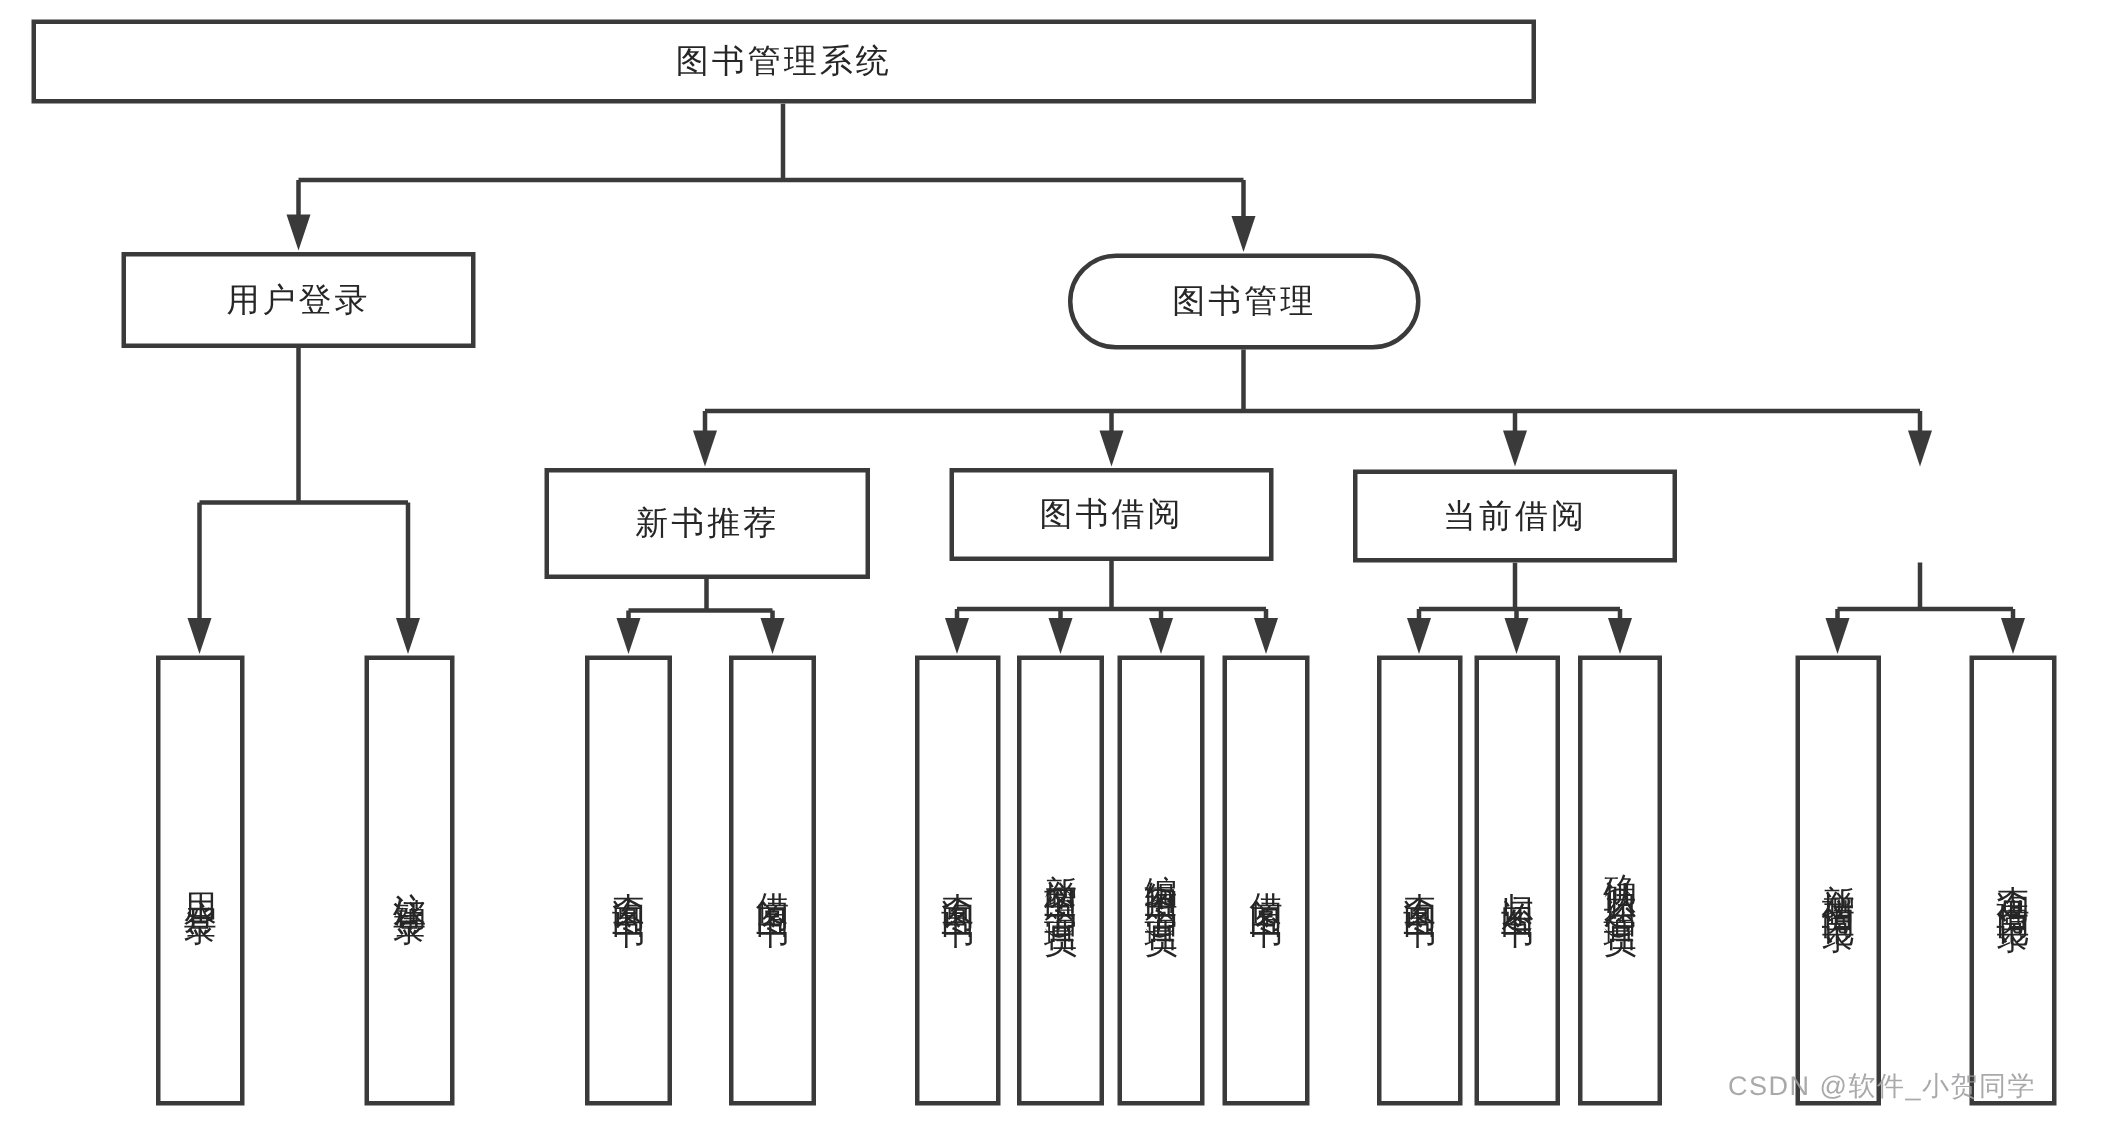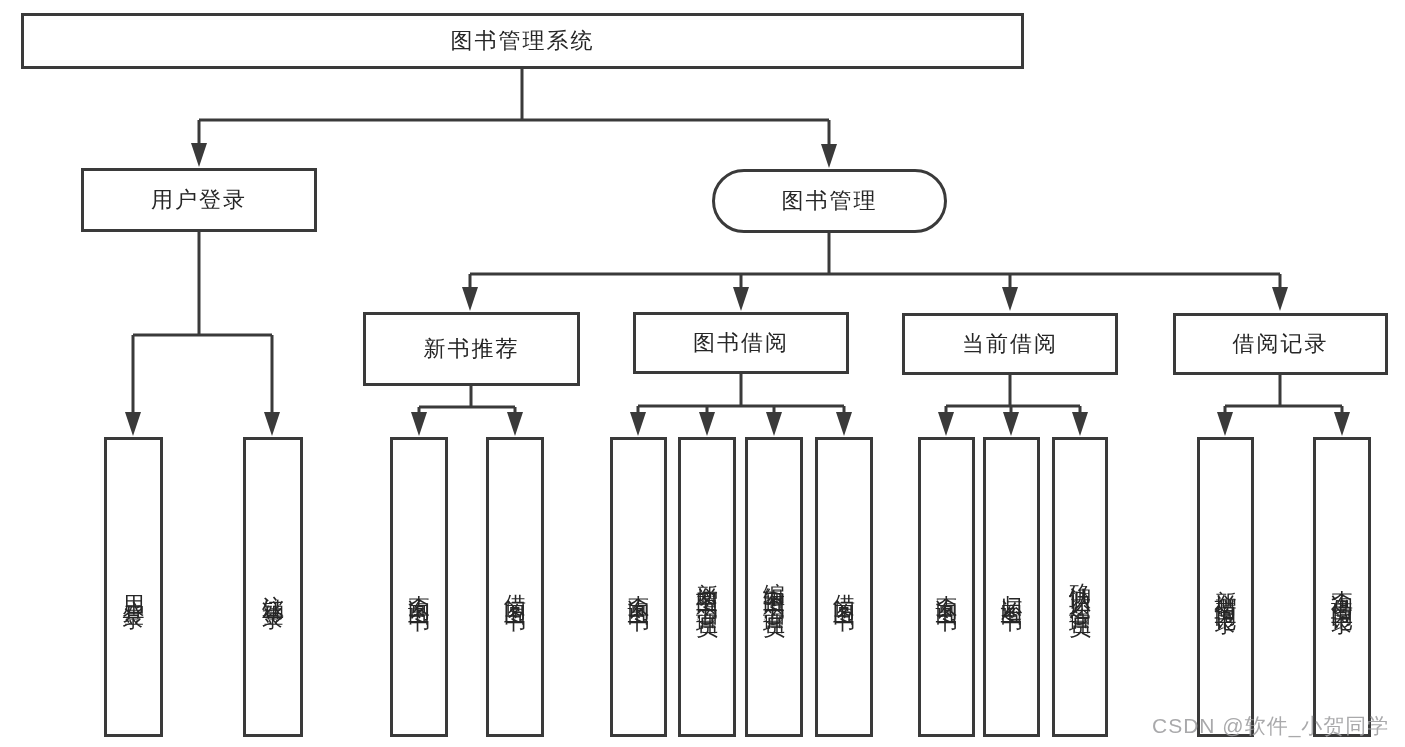--- a/index.html
+++ b/index.html
@@ -31,21 +31,21 @@
     text-orientation:mixed;
     color:#262626;
     font-size:22px;
     letter-spacing:5px;
     line-height:1;
     white-space:nowrap;
   }
   .watermark{
     position:absolute;
     left:1152px;top:712px;
-    font-size:21px;
+    font-size:18px;
     letter-spacing:1px;
     color:#9e9ea0;
     opacity:0.88;
     white-space:nowrap;
     z-index:10;
   }
 </style>
 </head>
 <body>
 
@@ -111,23 +111,20 @@
 
   <div class="node" style="left:363px;top:312px;width:217px;height:74px;">
     <span class="hlabel">新书推荐</span>
   </div>
   <div class="node" style="left:902px;top:313px;width:216px;height:62px;">
     <span class="hlabel">当前借阅</span>
   </div>
   <div class="node" style="left:633px;top:312px;width:216px;height:62px;">
     <span class="hlabel">图书借阅</span>
   </div>
-  <div class="node" style="left:1173px;top:313px;width:215px;height:62px;">
-    <span class="hlabel">借阅记录</span>
-  </div>
 
   <div class="node leaf" style="left:104px;top:437px;width:59px;height:300px;">
     <span class="vlabel">用户登录</span>
   </div>
   <div class="node leaf" style="left:243px;top:437px;width:60px;height:300px;">
     <span class="vlabel">注销登录</span>
   </div>
 
   <div class="node leaf" style="left:390px;top:437px;width:58px;height:300px;">
     <span class="vlabel">查询图书</span>

